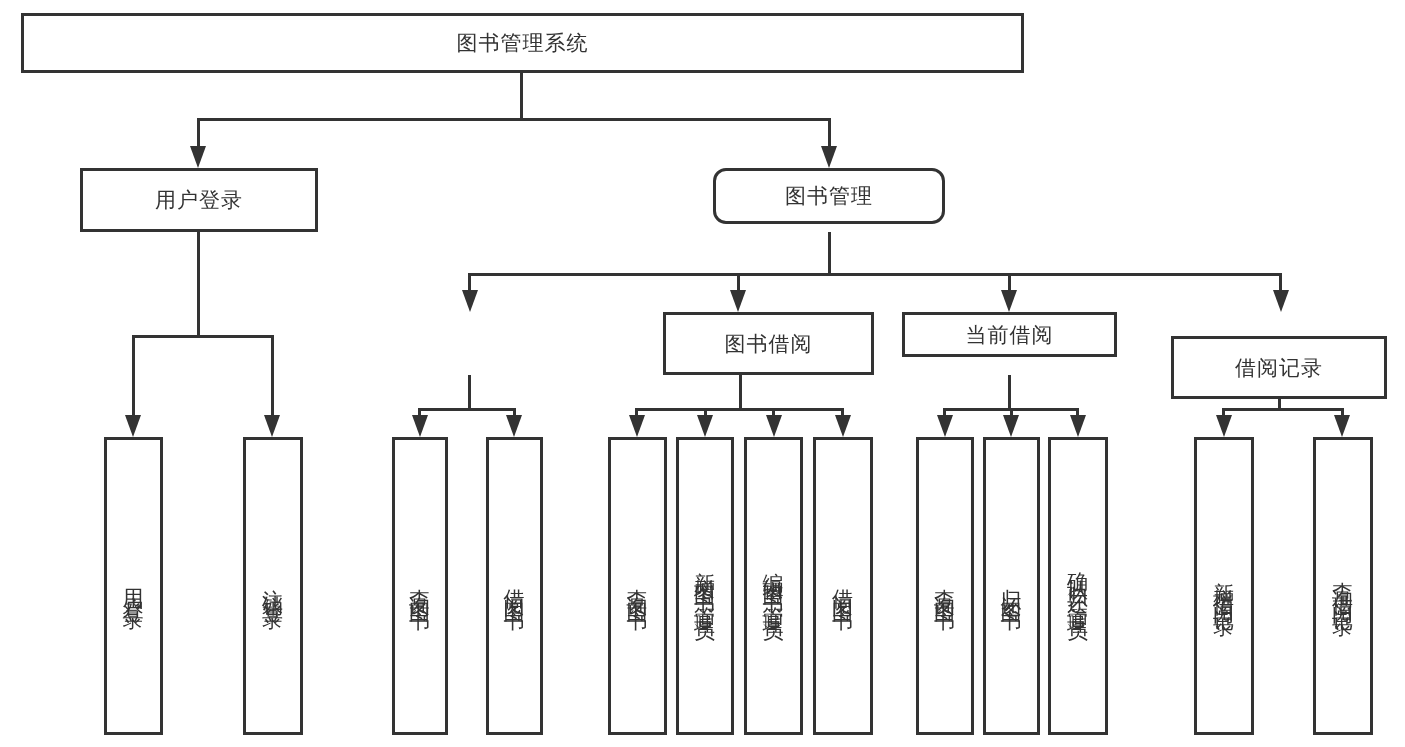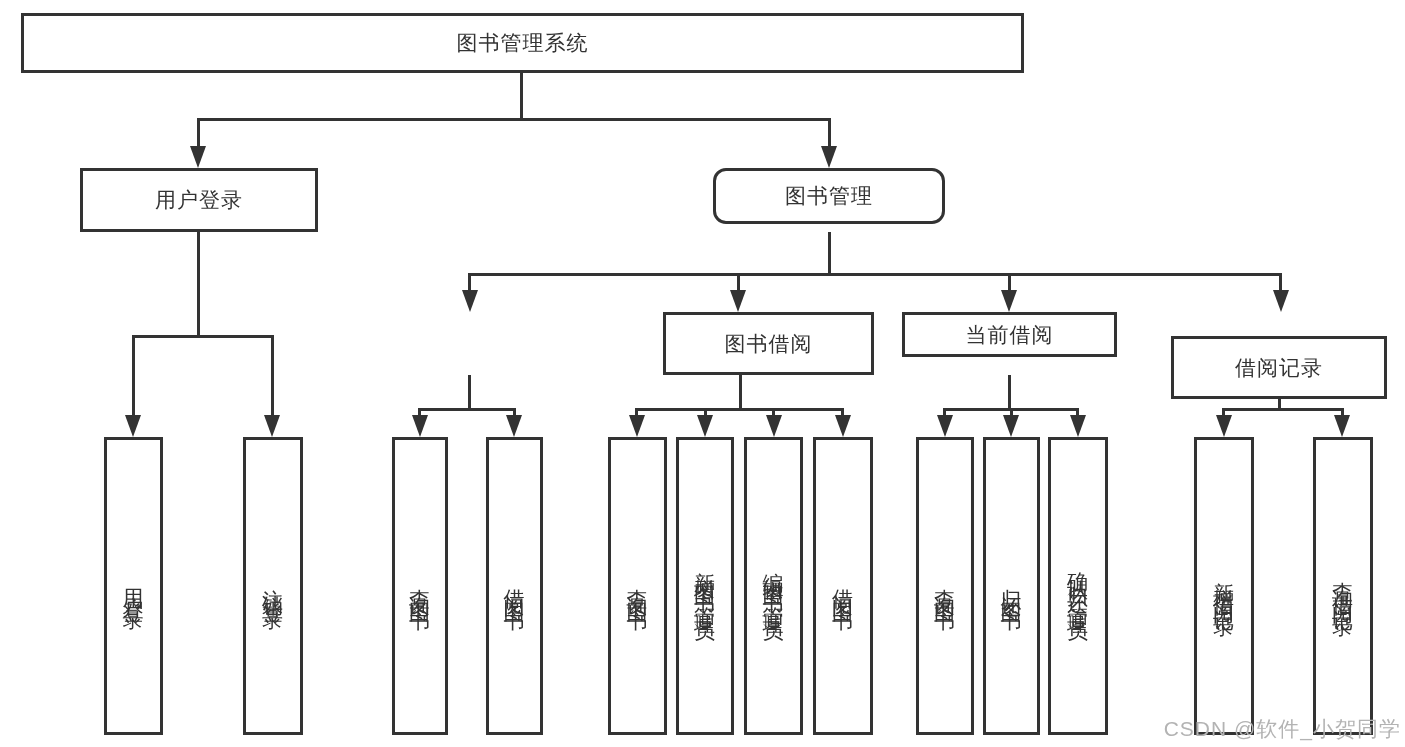--- a/index.html
+++ b/index.html
@@ -139,15 +139,14 @@
   <div class="node vnode" style="left:744px;top:437px;width:59px;height:298px;">编辑图书（管理员）</div>
   <div class="node vnode" style="left:813px;top:437px;width:60px;height:298px;">借阅图书</div>
 
   <div class="node vnode" style="left:916px;top:437px;width:58px;height:298px;">查询图书</div>
   <div class="node vnode" style="left:983px;top:437px;width:57px;height:298px;">归还图书</div>
   <div class="node vnode" style="left:1048px;top:437px;width:60px;height:298px;">确认归还（管理员）</div>
 
   <div class="node vnode" style="left:1194px;top:437px;width:60px;height:298px;">新增借阅记录</div>
   <div class="node vnode" style="left:1313px;top:437px;width:60px;height:298px;">查询借阅记录</div>
 
-  <div class="watermark">CSDN @软件_小贺同学</div>
 
 </div>
 
 </body></html>

